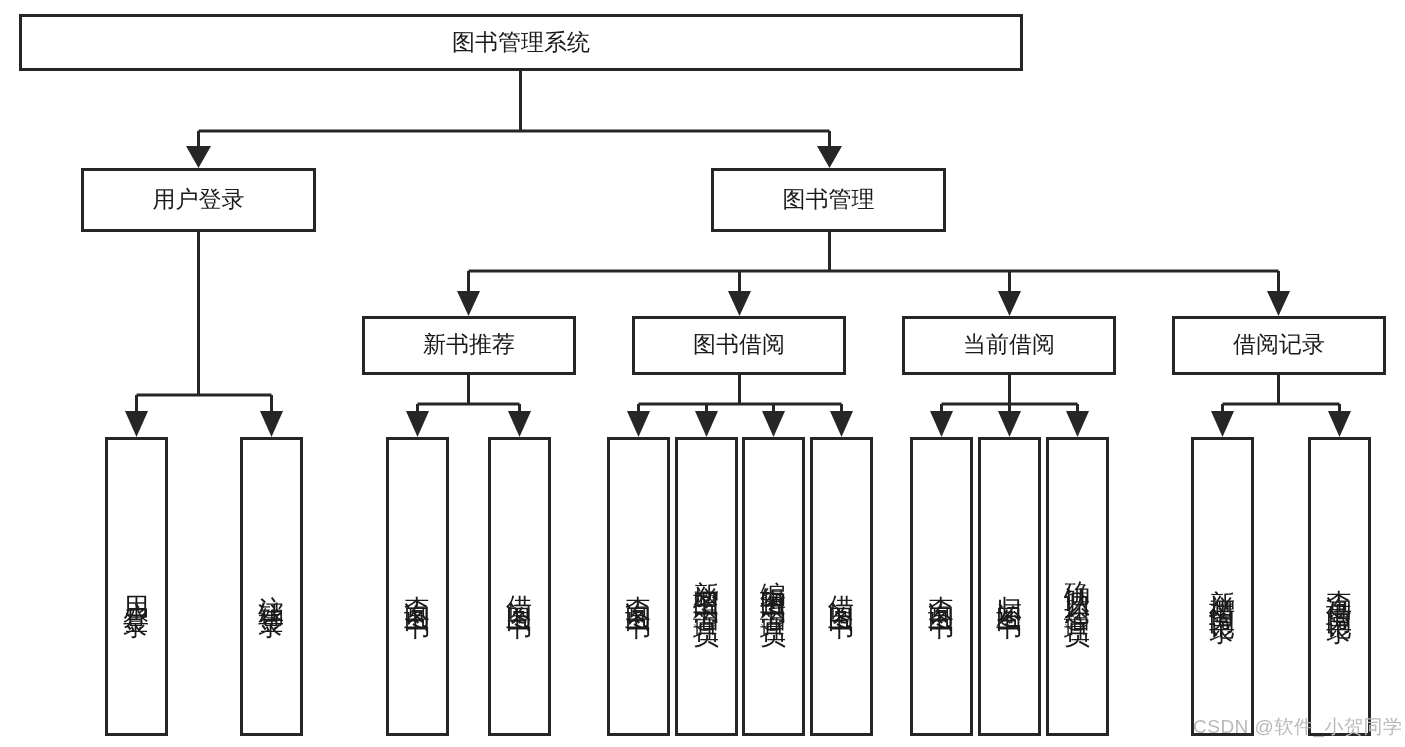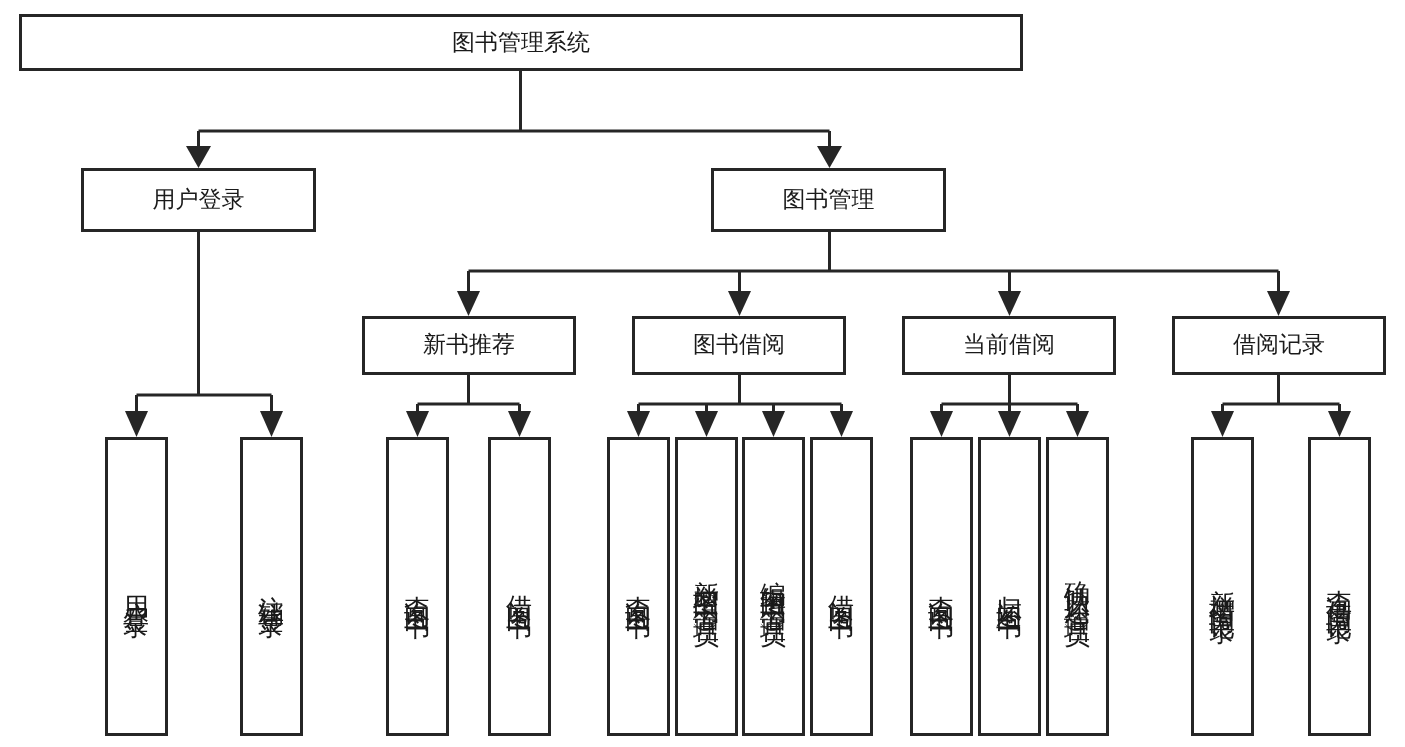--- a/index.html
+++ b/index.html
@@ -219,13 +219,14 @@
     <span class="vnode-text">确认归还（管理员）</span>
   </div>
 
   <div class="vnode" style="left:1191px; top:437px; width:63px; height:299px;">
     <span class="vnode-text">新增借阅记录</span>
   </div>
   <div class="vnode" style="left:1308px; top:437px; width:63px; height:299px;">
     <span class="vnode-text">查询借阅记录</span>
   </div>
 
+  <div class="watermark">CSDN @软件_小贺同学</div>
 </div>
 
 </body></html>

